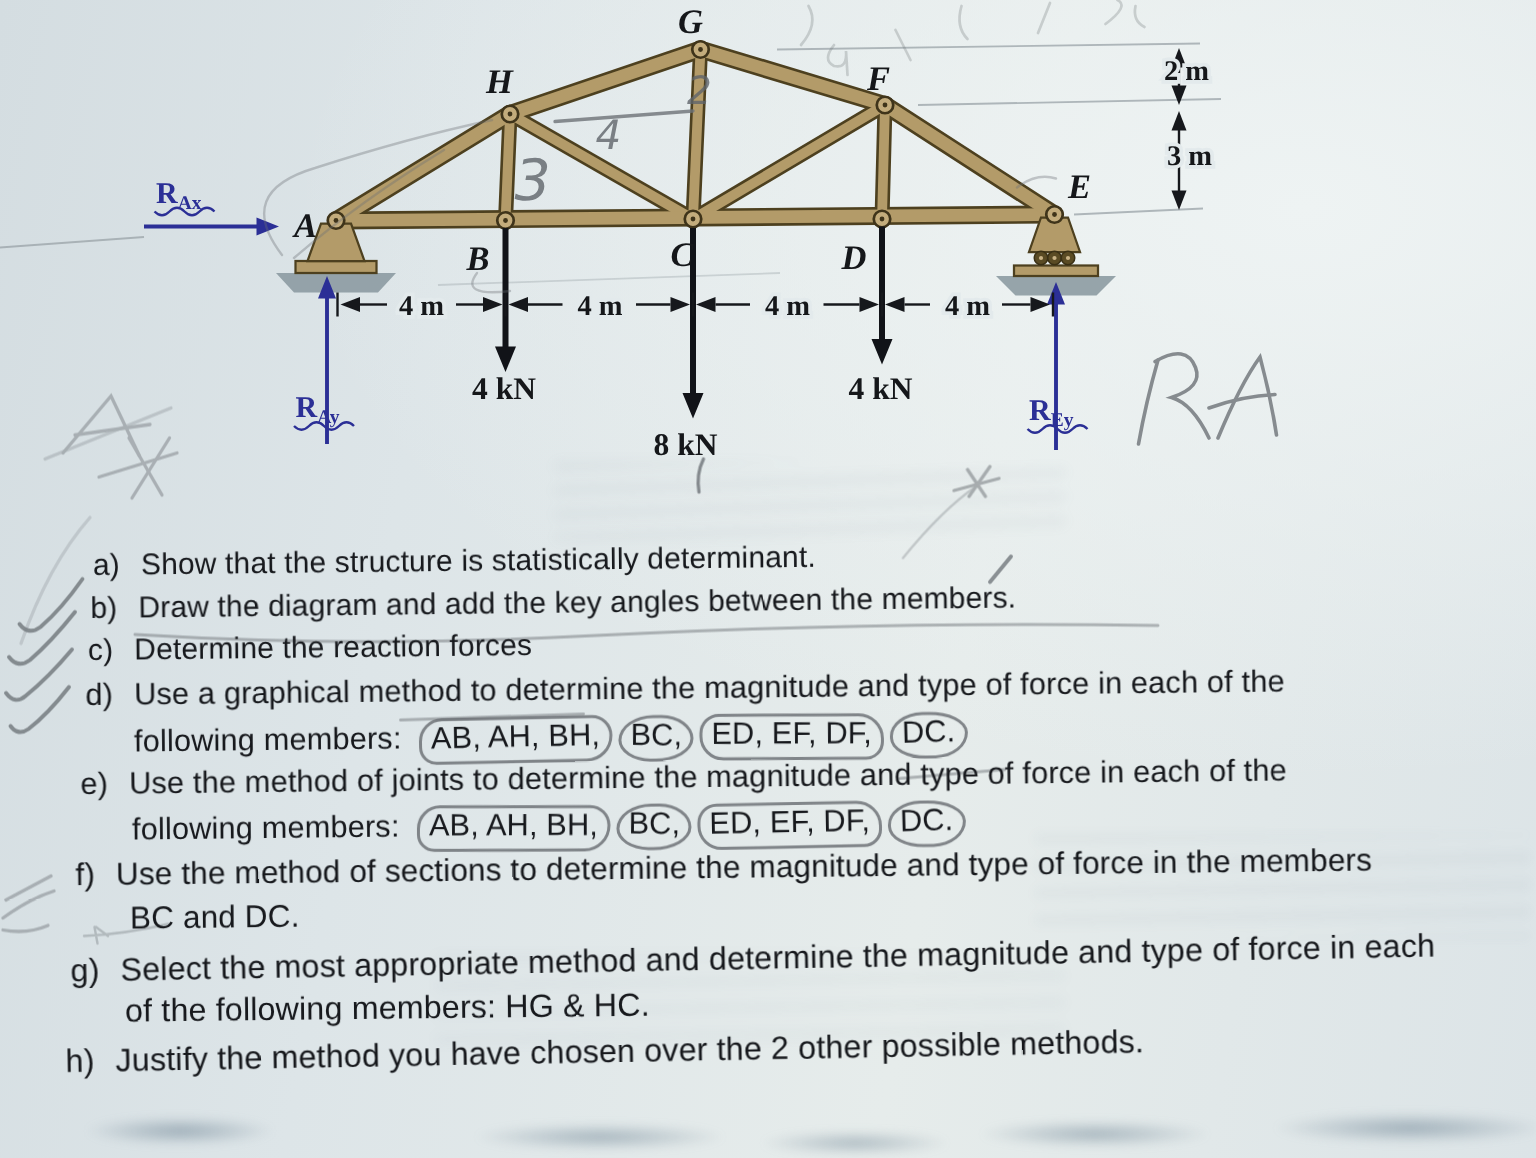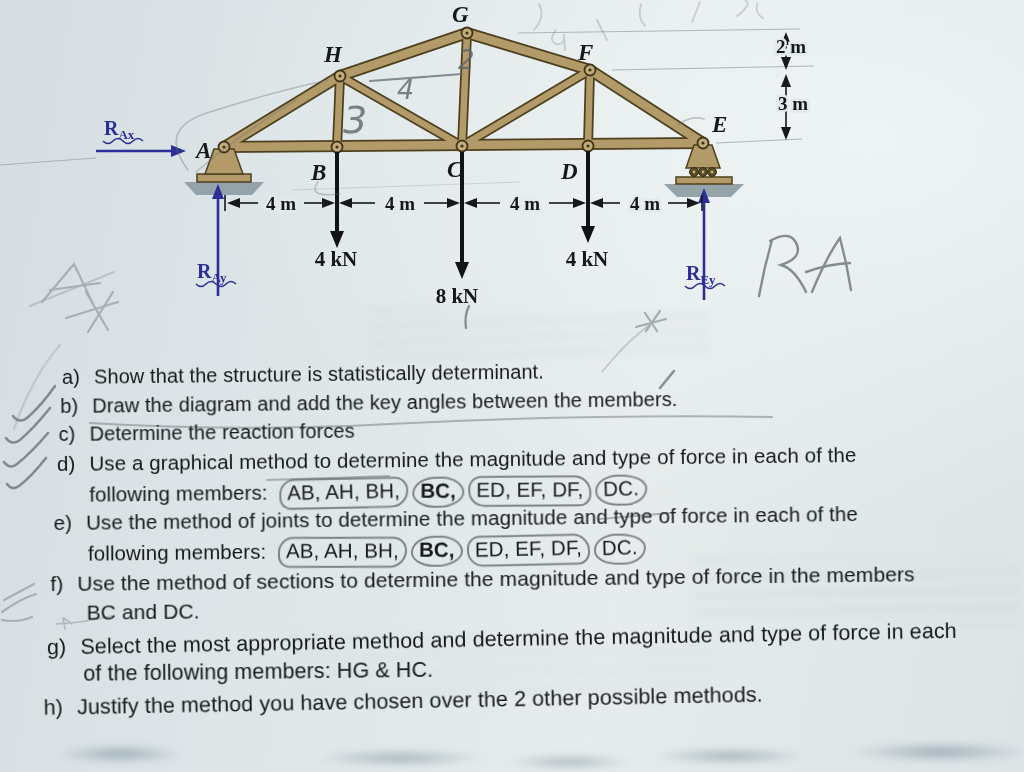--- a/index.html
+++ b/index.html
@@ -27,21 +27,21 @@
   #art{position:absolute;left:0;top:0;}
   
   .questions{position:absolute;left:0;top:0;width:1024px;height:772px;color:#16181c;
     transform:rotate(-0.65deg);transform-origin:60px 380px;}
   .qline{position:absolute;white-space:nowrap;font-size:20px;letter-spacing:.1px;}
   .qletter{display:inline-block;}
   .qtext{margin-left:14px;}
   .oval{display:inline-block;line-height:1;padding:2px 6px 4px;margin:0 2px;
     border:2.3px solid rgba(100,104,109,.78);}
   .ov-rect{border-radius:16px 14px 18px 12px;transform:rotate(-.6deg);}
-  .ov-round{border-radius:55% 50% 60% 50%/65% 60% 60% 55%;transform:rotate(1deg);font-weight:bold;}
+  .ov-round{border-radius:55% 50% 60% 50%/65% 60% 60% 55%;transform:rotate(1deg);}
   .ov-rect2{border-radius:13px 17px 12px 16px;transform:rotate(.4deg);}
   .ov-round2{border-radius:50% 60% 50% 55%/60% 55% 65% 55%;transform:rotate(-1deg);text-align:center;}
 </style>
 </head>
 <body>
 
 <div class="shade" id="bleed1"></div>
 <div class="shade" id="bleed2"></div>
 <div class="shade" id="bleed3"></div>
 <div class="shade" id="botband"></div>

